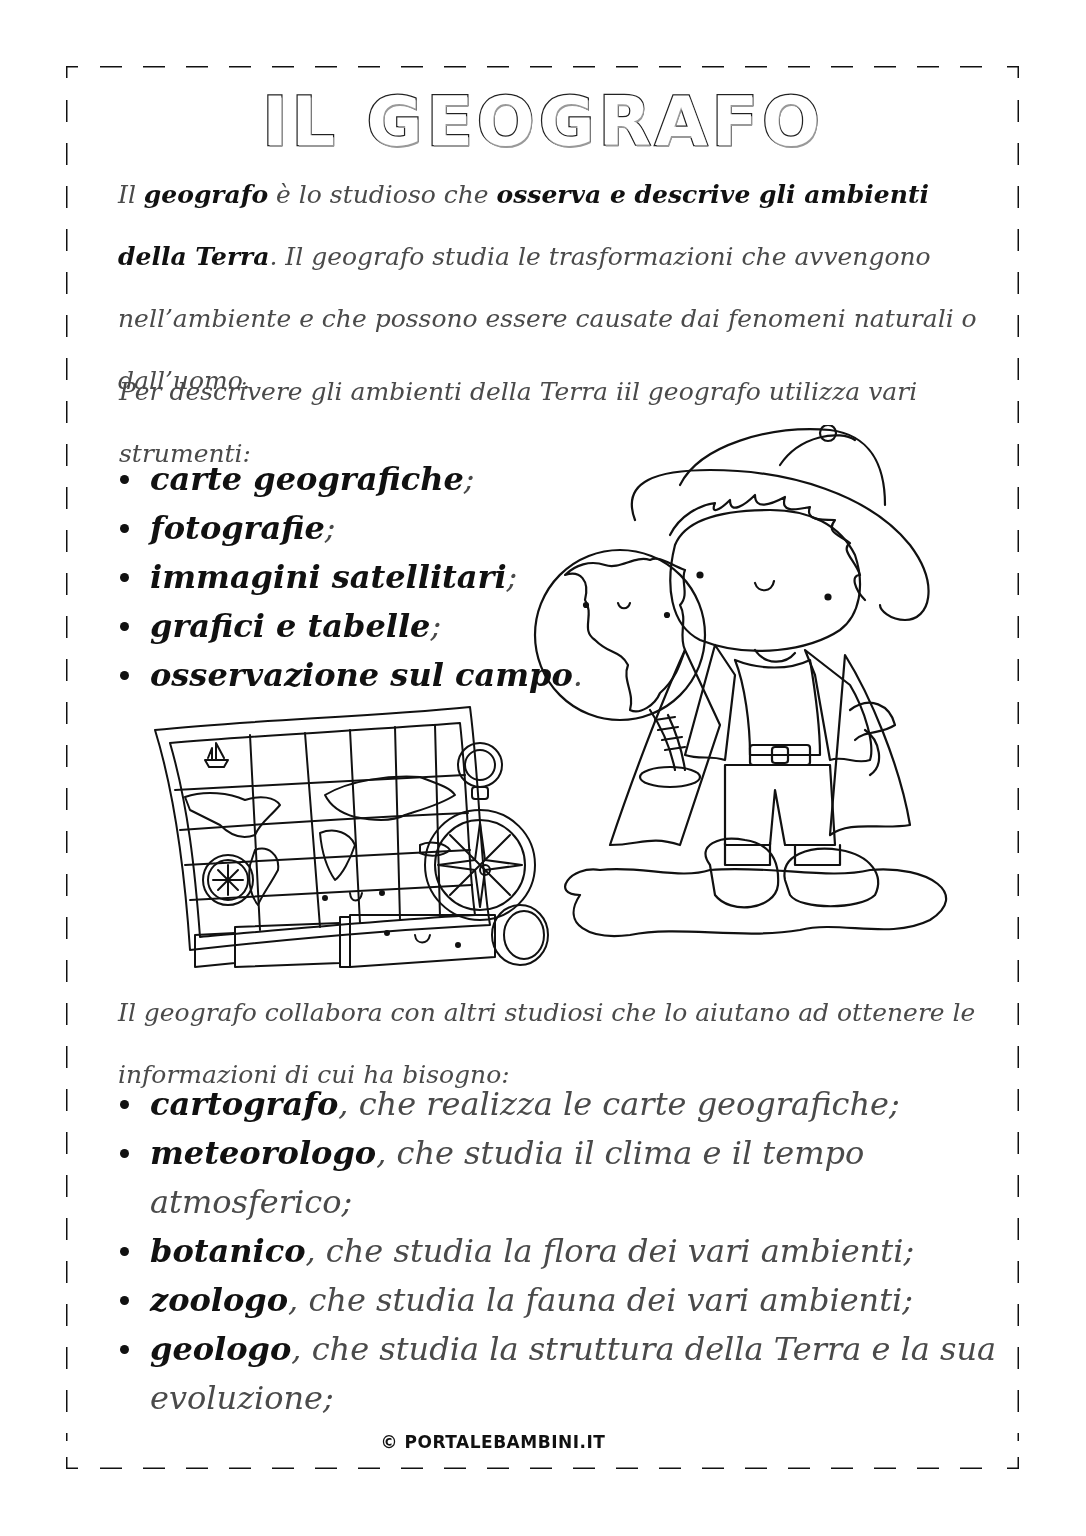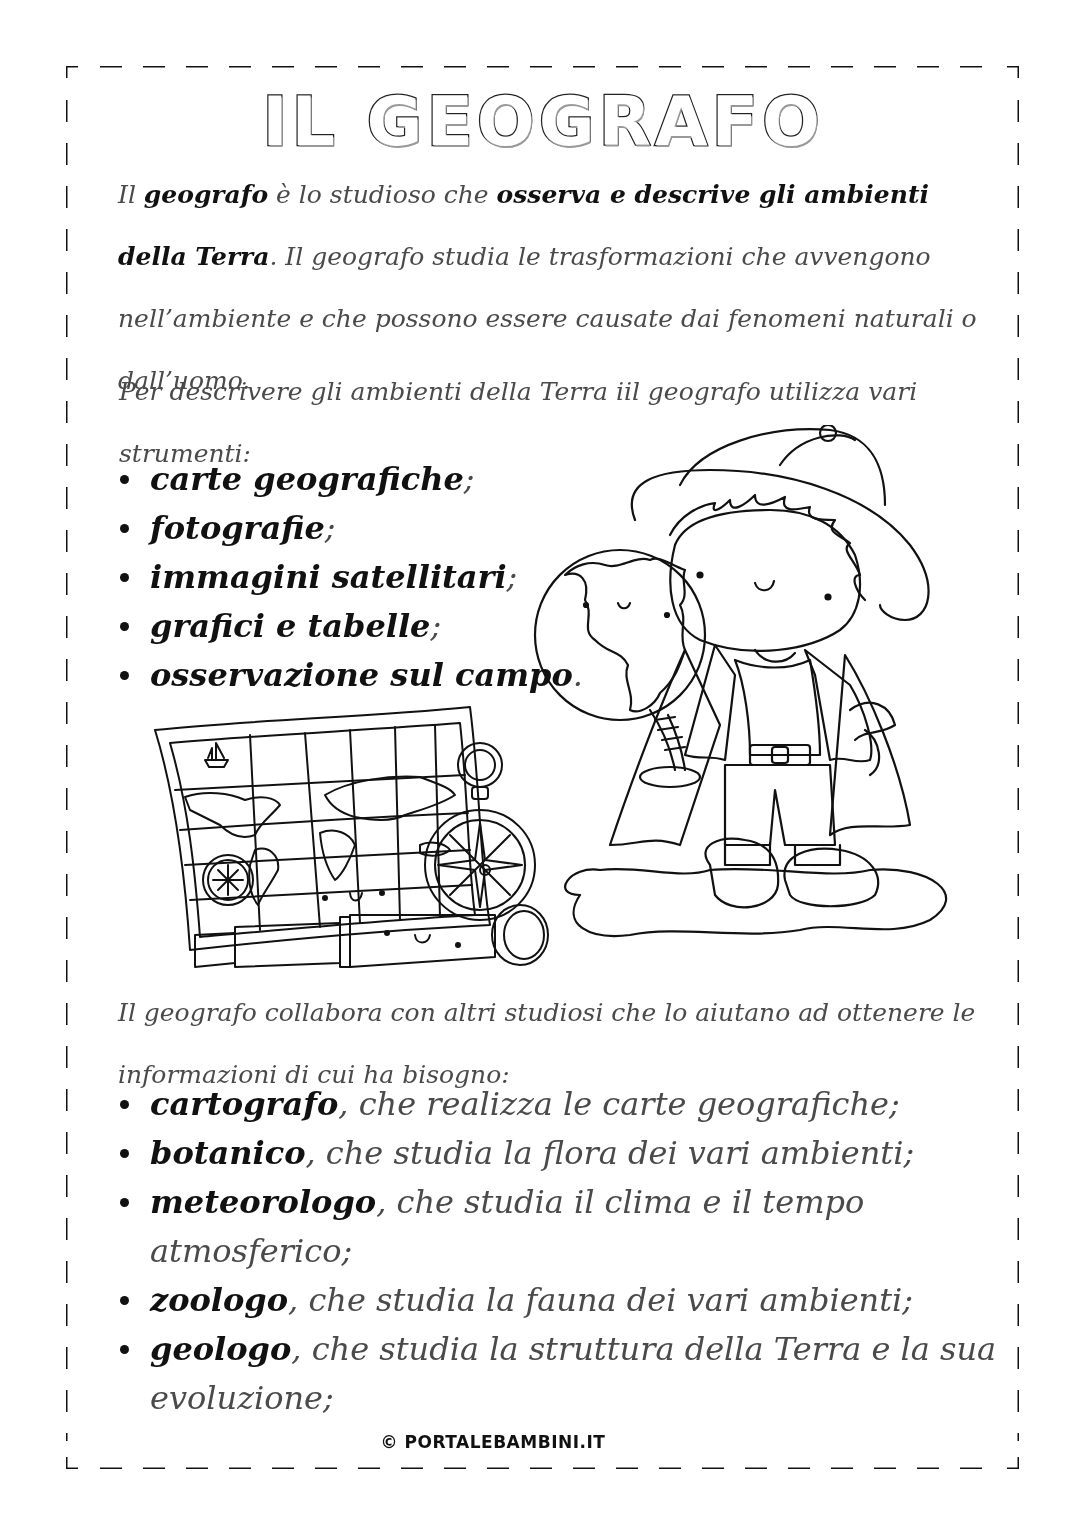--- a/index.html
+++ b/index.html
@@ -243,19 +243,19 @@
     <circle cx="237" cy="228" r="2" fill="#111"></circle>
     <circle cx="308" cy="240" r="2" fill="#111"></circle>
     <path d="M265,230 C266,240 278,240 280,230"></path>
   </svg>
 </div>
 
 <p class="text-block p3" style="margin:0;">Il geografo collabora con altri studiosi che lo aiutano ad ottenere le informazioni di cui ha bisogno:</p>
 
 <ul class="bullets experts-list">
   <li><span class="dot"></span><span class="term">cartografo</span><span>, che realizza le carte geografiche;</span></li>
+  <li><span class="dot"></span><span class="term">meteorologo</span><span>, che studia il clima e il tempo atmosferico;</span></li>
   <li><span class="dot"></span><span class="term">botanico</span><span>, che studia la flora dei vari ambienti;</span></li>
-  <li><span class="dot"></span><span class="term">meteorologo</span><span>, che studia il clima e il tempo atmosferico;</span></li>
   <li><span class="dot"></span><span class="term">zoologo</span><span>, che studia la fauna dei vari ambienti;</span></li>
   <li><span class="dot"></span><span class="term">geologo</span><span>, che studia la struttura della Terra e la sua evoluzione;</span></li>
 </ul>
 
 <div class="footer">© PORTALEBAMBINI.IT</div>
 
 </body></html>

